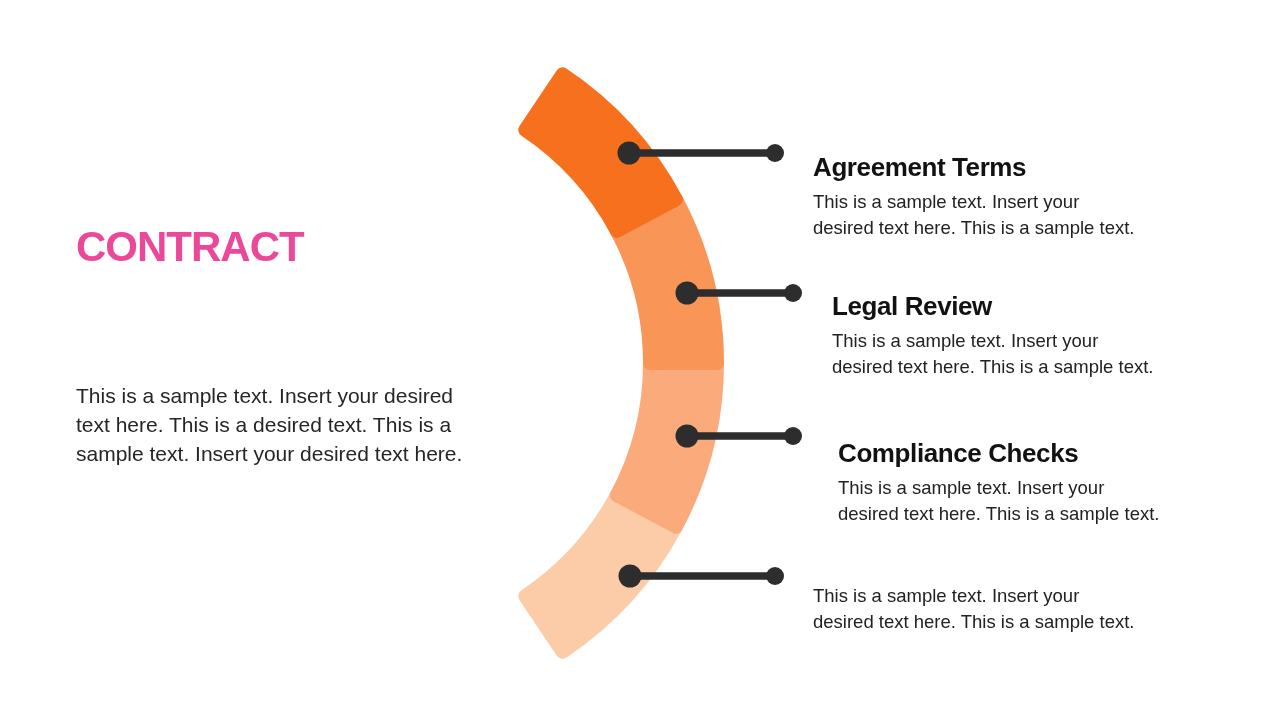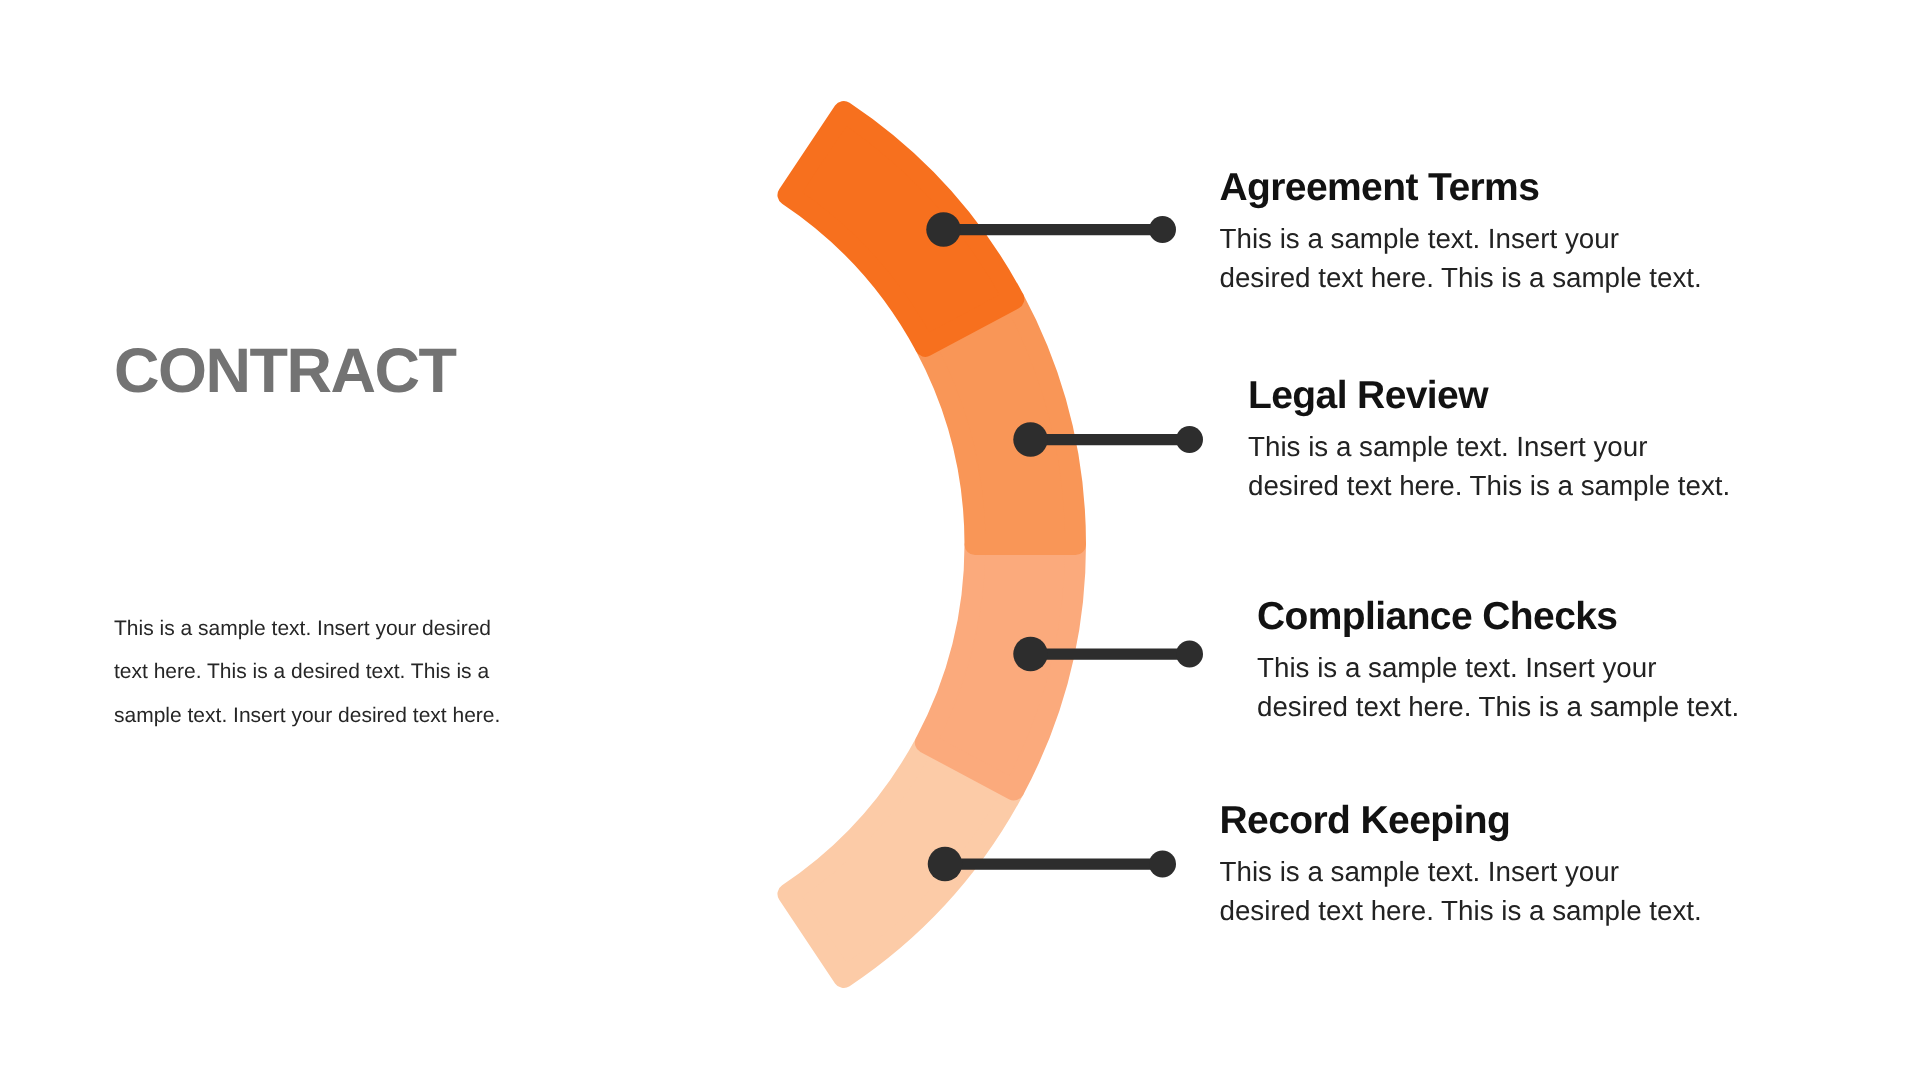--- a/index.html
+++ b/index.html
@@ -9,29 +9,29 @@
     font-family:"Liberation Sans", sans-serif;
   }
   .slide{position:absolute;inset:0;width:1280px;height:720px;}
   .arc-svg{position:absolute;left:0;top:0;width:1280px;height:720px;}
 
   
   .title-block{
     position:absolute;left:76px;top:221px;width:460px;
     font-weight:bold;font-size:42px;line-height:52px;letter-spacing:-1px;
   }
-  .title-line-dark{color:#737373;}
+  .title-line-dark{color:#ec4899;}
   .title-line-gray{color:#8a8a8a;}
   .intro-block{
-    position:absolute;left:76px;top:404px;width:470px;
-    font-size:14px;line-height:29px;color:#262626;
+    position:absolute;left:76px;top:381px;width:470px;
+    font-size:21px;line-height:29px;color:#262626;
   }
 
   
-  .item{position:absolute;width:400px;}
+  .item{position:absolute;width:400px;margin-top:43px;}
   .item-title{
     font-weight:bold;font-size:26px;line-height:28px;color:#121212;
     letter-spacing:-0.4px;white-space:nowrap;
   }
   .item-body{
     margin-top:8px;font-size:18.5px;line-height:25.5px;color:#222222;
     white-space:nowrap;
   }
   #item-0{left:813px;top:110px;}
   #item-1{left:832px;top:249px;}
@@ -106,20 +106,19 @@
 
   <div class="item" id="item-2">
     <div class="item-title">Compliance Checks</div>
     <div class="item-body">
       <div>This is a sample text. Insert your</div>
       <div>desired text here. This is a sample text.</div>
     </div>
   </div>
 
   <div class="item" id="item-3">
-    <div class="item-title">Record Keeping</div>
     <div class="item-body">
       <div>This is a sample text. Insert your</div>
       <div>desired text here. This is a sample text.</div>
     </div>
   </div>
 
 </div>
 
 </body></html>

